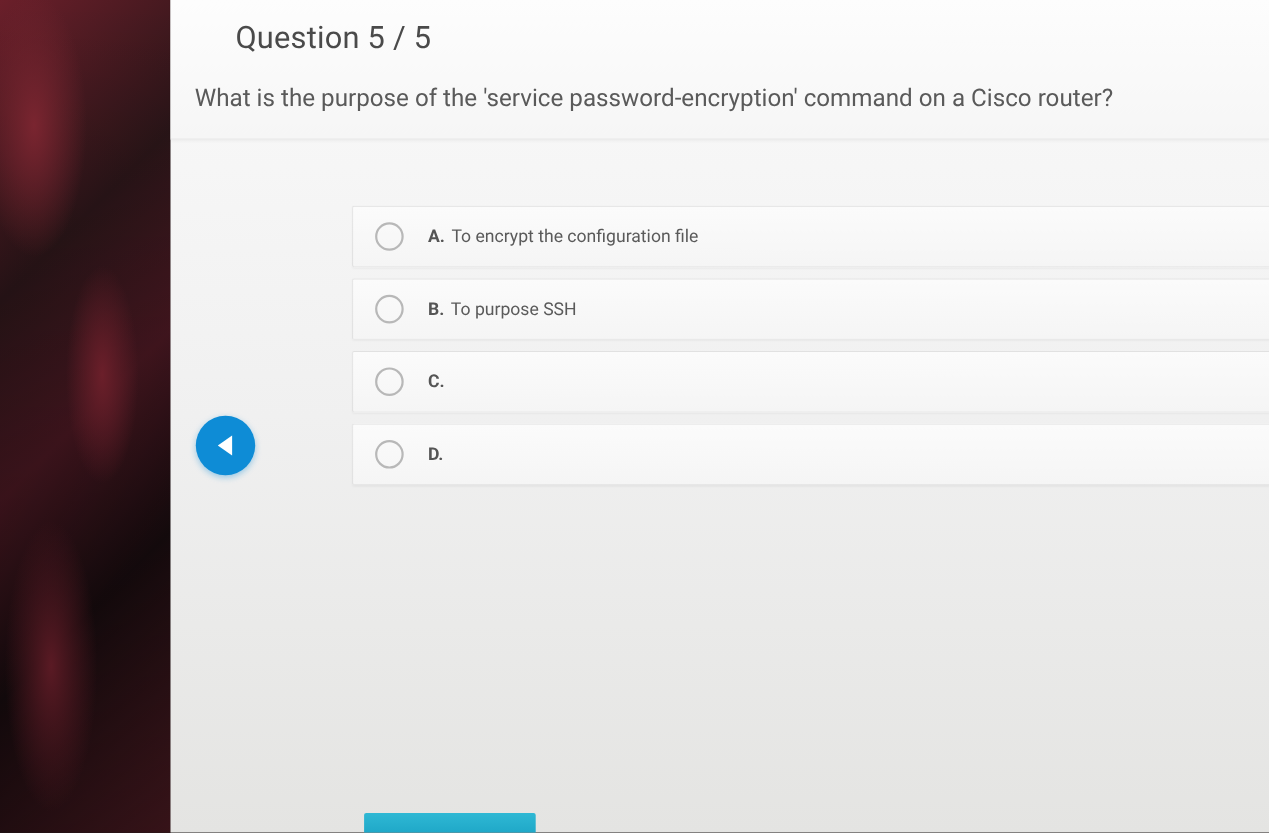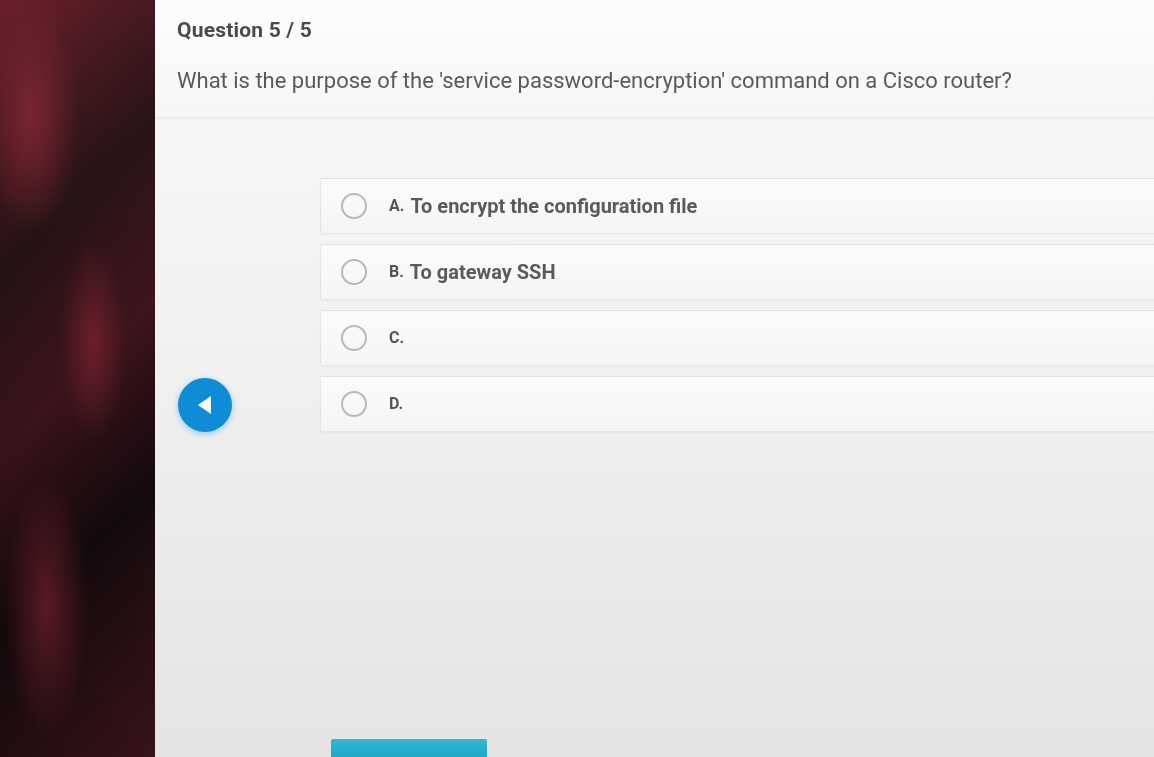--- a/index.html
+++ b/index.html
@@ -44,25 +44,26 @@
       bottom: 0;
       background: linear-gradient(180deg, #fafafa 0%, #f0f0f0 50%, #e4e4e2 100%);
     }
     .question-header {
       padding: 18px 22px 20px 22px;
       background: linear-gradient(180deg, #fdfdfd 0%, #f6f6f6 100%);
       border-bottom: 1px solid rgba(0,0,0,0.08);
       box-shadow: 0 1px 3px rgba(0,0,0,0.05);
     }
     .question-number {
-      font-size: 21px;
-      font-weight: 700;
+      font-size: 28px;
+      font-weight: 400;
       color: #4a4a4a;
       margin-bottom: 14px;
       letter-spacing: 0.2px;
+      margin-left: 37px;
     }
     .question-text {
       font-size: 22px;
       color: #5a5a5a;
       font-weight: 400;
       line-height: 1.4;
       margin-top: 24px;
     }
     .options-area {
       padding: 60px 0 0 165px;
@@ -88,23 +89,23 @@
       flex-shrink: 0;
       margin-right: 22px;
     }
     .option-letter {
       font-weight: 700;
       color: #555;
       font-size: 16px;
       margin-right: 6px;
     }
     .option-text {
-      font-size: 20px;
+      font-size: 16px;
       color: #5a5a5a;
-      font-weight: 700;
+      font-weight: 400;
     }
     .prev-button {
       position: absolute;
       left: 178px;
       top: 378px;
       width: 54px;
       height: 54px;
       background: #0e8cd6;
       border-radius: 50%;
       display: flex;
@@ -144,21 +145,21 @@
 
     <div class="option-row">
       <div class="radio-circle"></div>
       <span class="option-letter">A.</span>
       <span class="option-text">To encrypt the configuration file</span>
     </div>
 
     <div class="option-row">
       <div class="radio-circle"></div>
       <span class="option-letter">B.</span>
-      <span class="option-text">To gateway SSH</span>
+      <span class="option-text">To purpose SSH</span>
     </div>
 
     <div class="option-row">
       <div class="radio-circle"></div>
       <span class="option-letter">C.</span>
     </div>
 
     <div class="option-row">
       <div class="radio-circle"></div>
       <span class="option-letter">D.</span>

